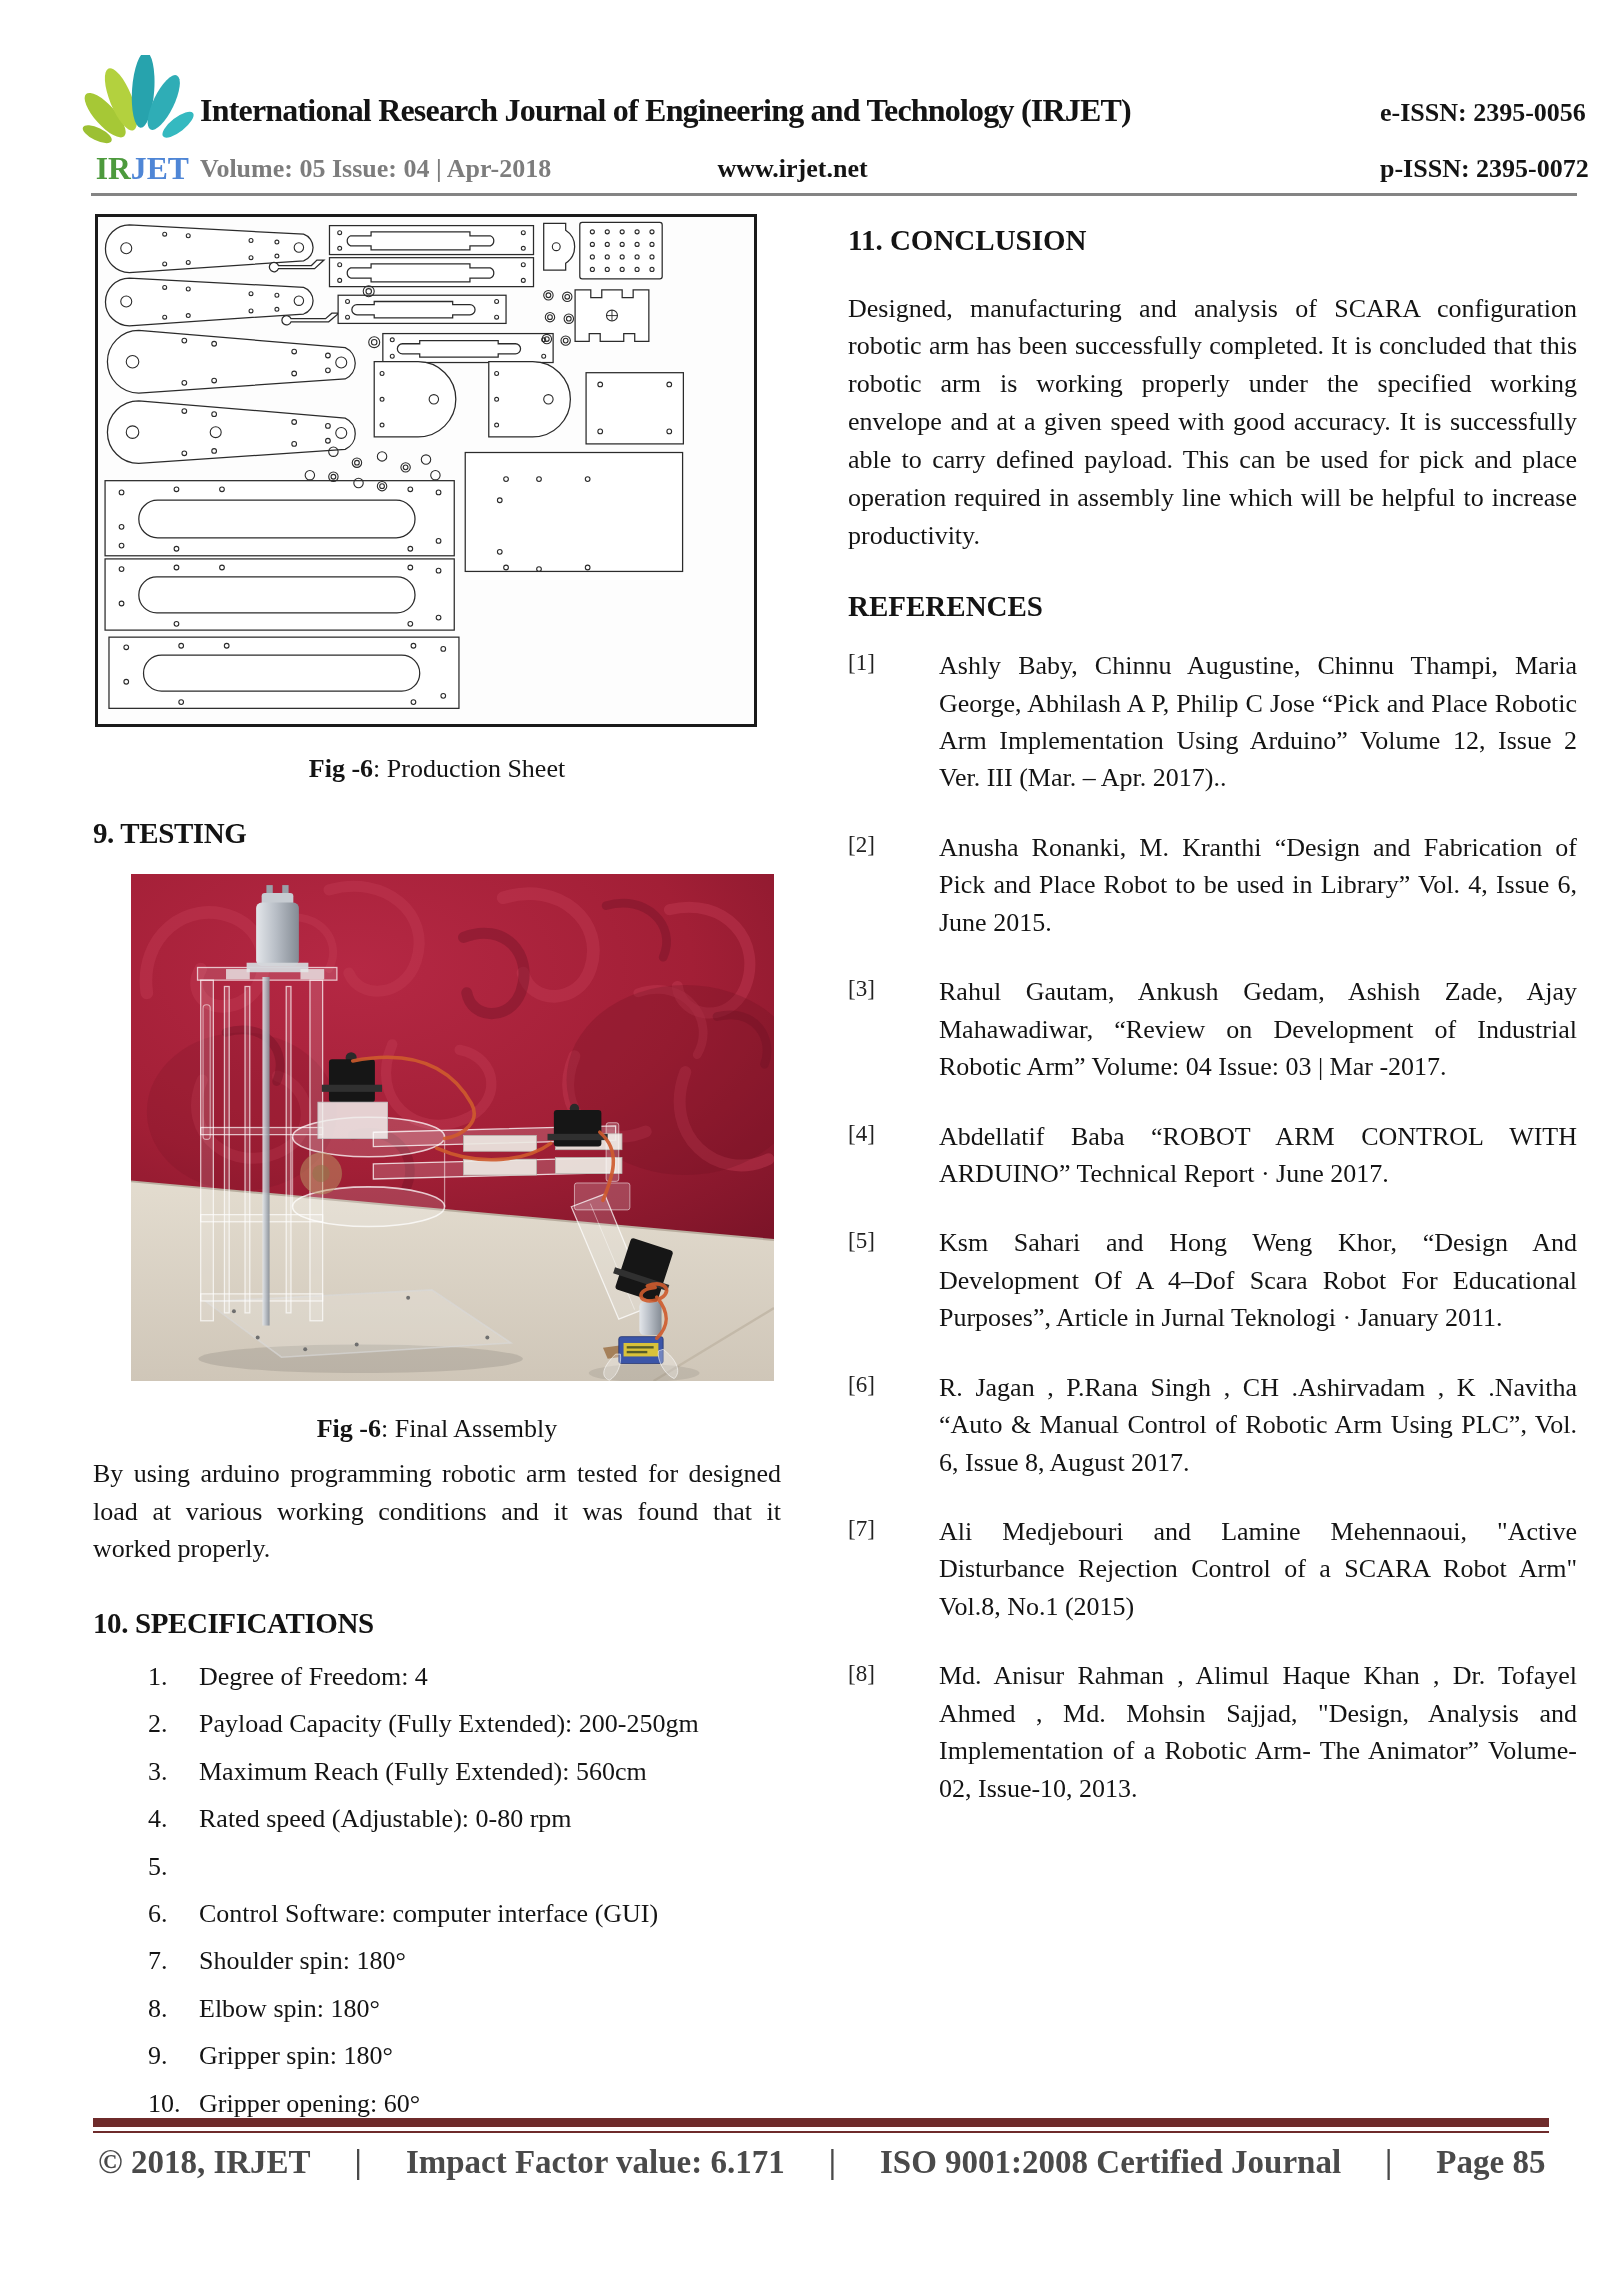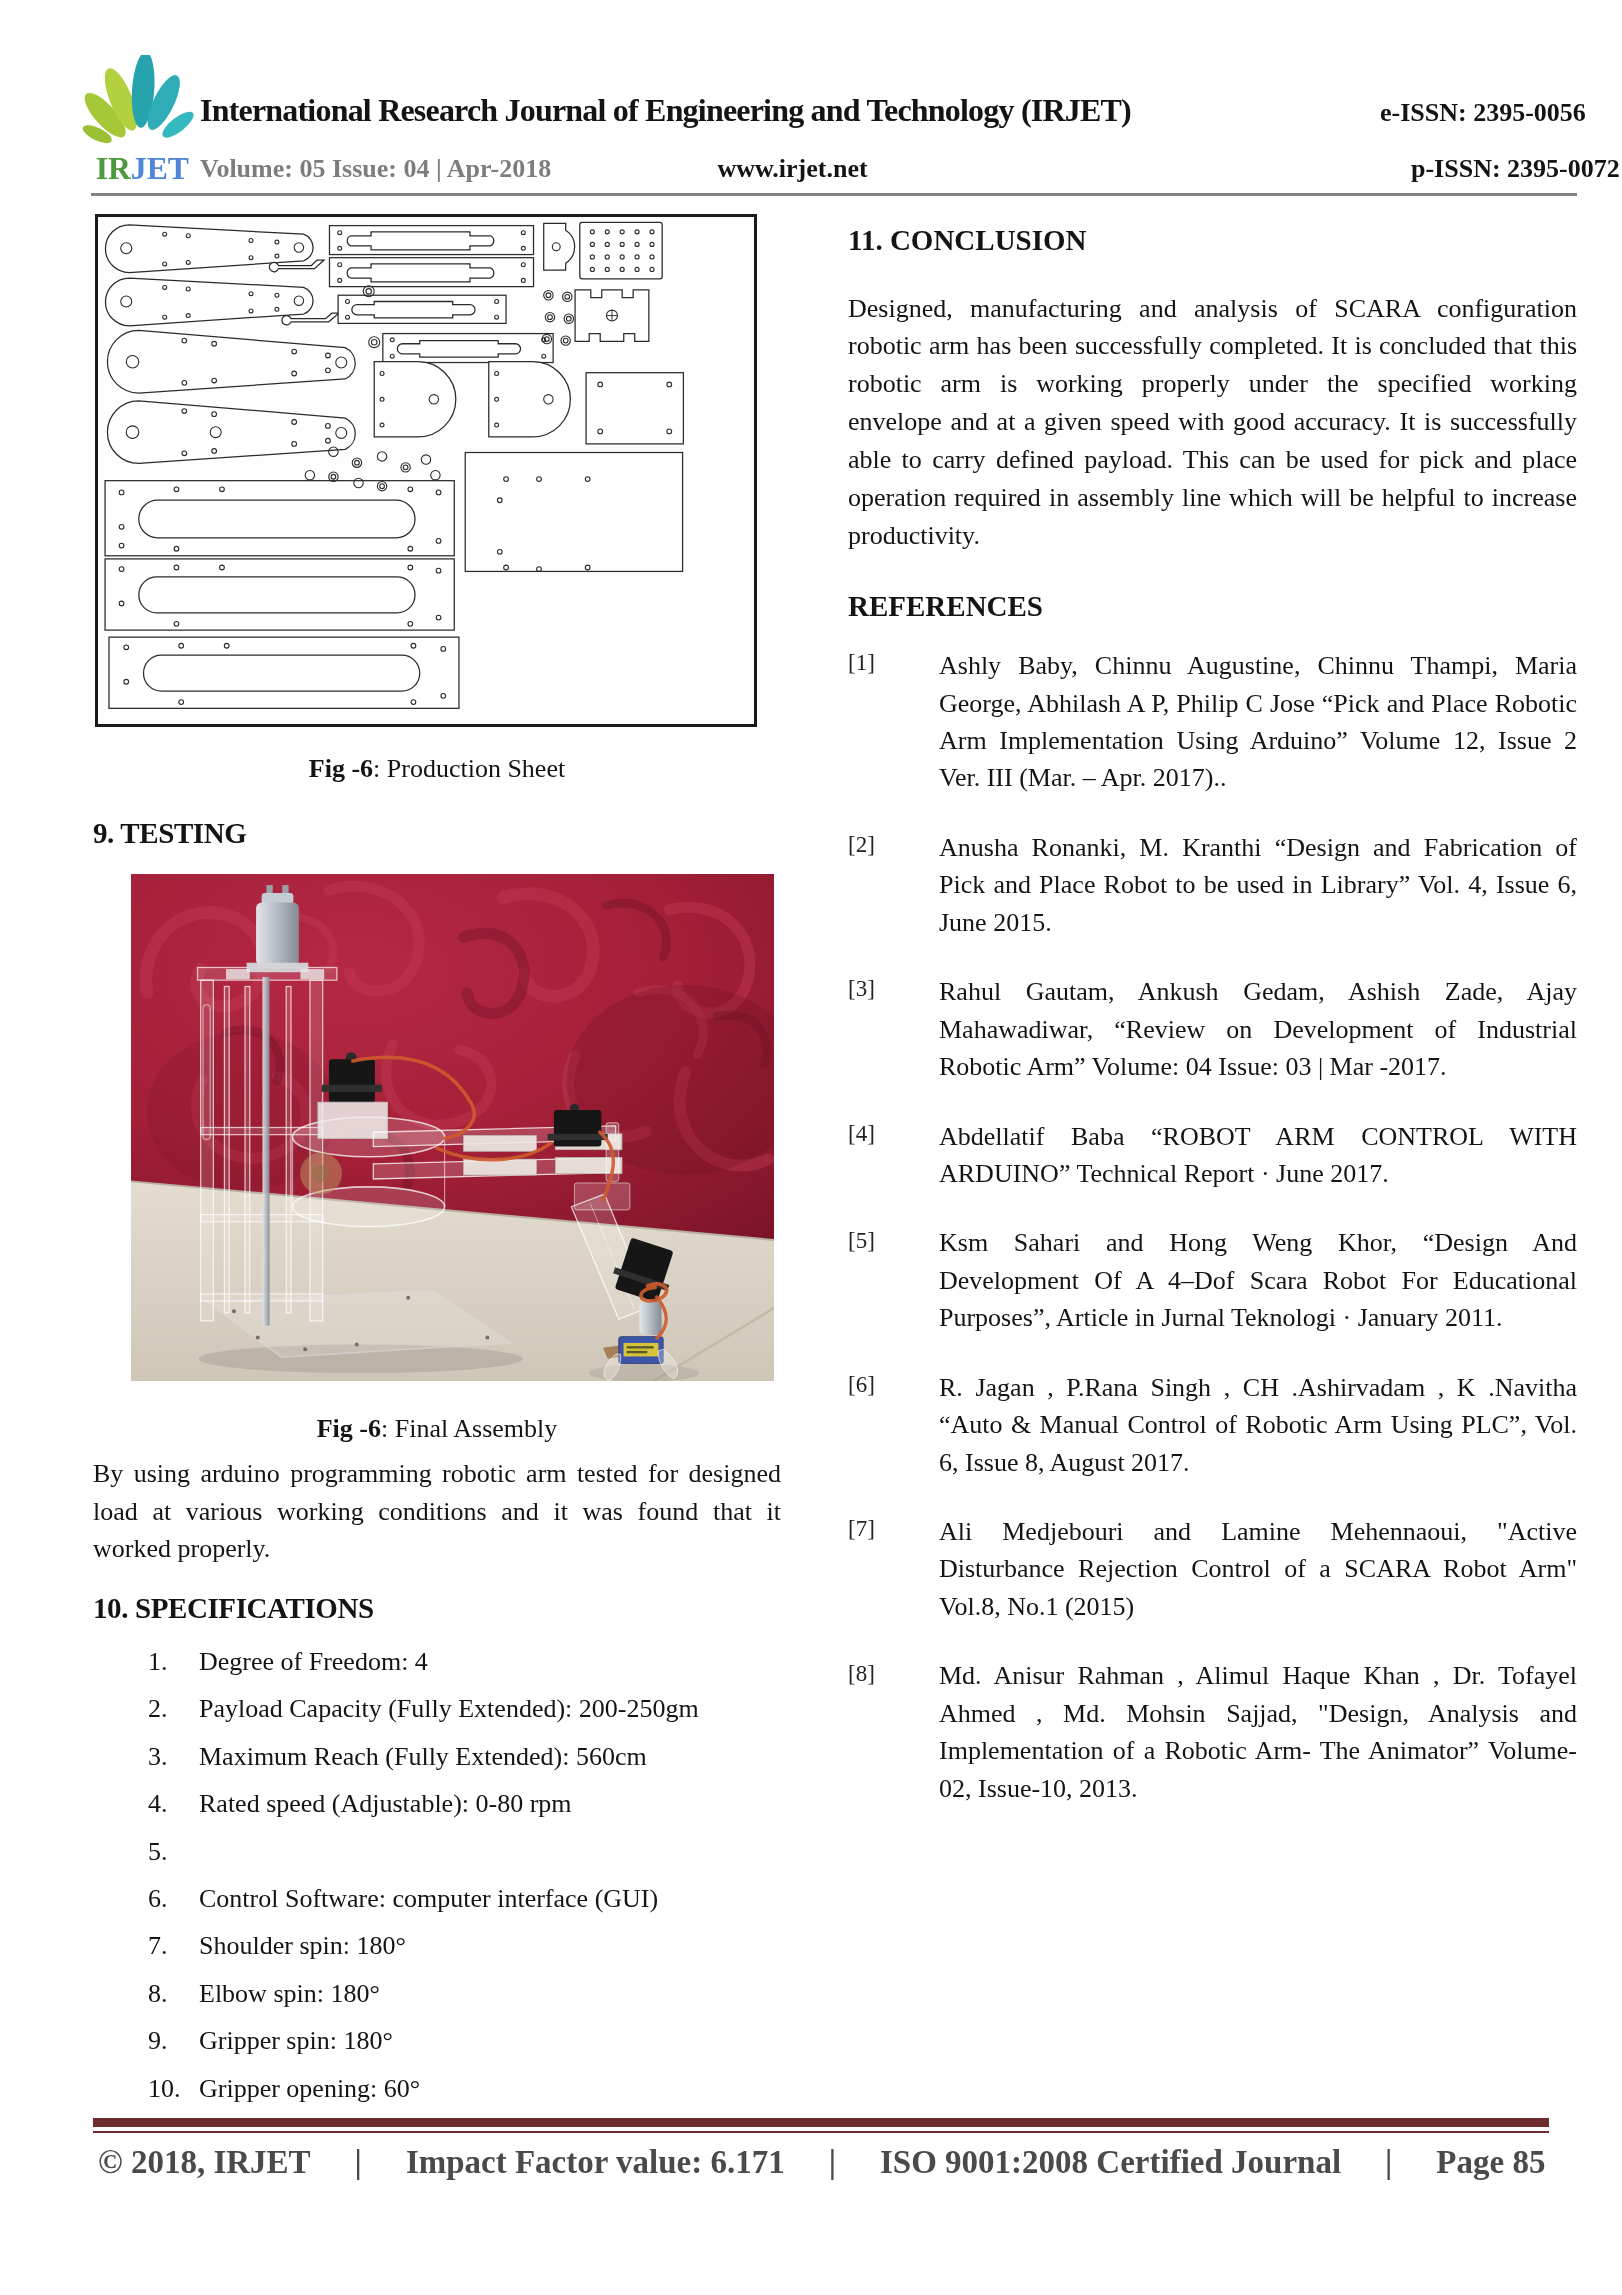--- a/index.html
+++ b/index.html
@@ -9,21 +9,21 @@
     margin:0 auto;overflow:hidden;
   }
   
   .logo{position:absolute;left:78px;top:55px;width:124px;height:133px;}
   .hdr-title{position:absolute;left:200px;top:92px;width:1141px;
     font-size:32px;font-weight:bold;letter-spacing:-0.8px;white-space:nowrap;}
   .hdr-eissn{position:absolute;left:1380px;top:98px;font-size:26px;font-weight:bold;}
   .hdr-volume{position:absolute;left:200px;top:154px;font-size:26px;font-weight:bold;color:#7d7d7d;}
   .hdr-site{position:absolute;left:658px;top:154px;width:269px;text-align:center;
     font-size:26px;font-weight:bold;}
-  .hdr-pissn{position:absolute;left:1411px;top:154px;font-size:26px;font-weight:bold;}
+  .hdr-pissn{position:absolute;left:1380px;top:154px;font-size:26px;font-weight:bold;}
   .hdr-rule{position:absolute;left:91px;top:193px;width:1486px;height:3.2px;background:#848484;}
   
   .col-left{position:absolute;left:93px;top:214px;width:688px;}
   .col-right{position:absolute;left:848px;top:214px;width:729px;}
   .fig-frame{margin-left:1.6px;width:656px;height:507px;border:3.2px solid #1a1a1a;background:#fdfdfd;}
   .fig-frame svg{display:block;width:100%;height:100%;}
   .caption{margin-top:27px;text-align:center;font-size:26px;}
   .caption b{font-weight:bold;}
   .sec-heading{margin-top:33px;font-size:29px;font-weight:bold;letter-spacing:-0.4px;}
   .photo{margin-top:24px;margin-left:38px;width:643px;height:507px;}
@@ -422,21 +422,21 @@
           <path d="M 652 520 c 26 -10 34 12 10 18 c -22 5 -26 -14 0 -16"></path>
           <path d="M 664 534 C 682 556 678 572 664 586"></path>
         </g>
       </svg>
     </div>
 
     <div class="caption2"><b>Fig -6</b><span>: Final Assembly</span></div>
 
     <div class="para">By using arduino programming robotic arm tested for designed load at various working conditions and it was found that it worked properly.</div>
 
-    <div class="sec-heading" style="margin-top:24px;">10. SPECIFICATIONS</div>
+    <div class="sec-heading" style="margin-top:39px;">10. SPECIFICATIONS</div>
 
     <div class="spec-list">
       <div class="spec-item">
           <span class="spec-num">1.</span>
           <span class="spec-txt">Degree of Freedom: 4</span>
         </div>
       <div class="spec-item">
           <span class="spec-num">2.</span>
           <span class="spec-txt">Payload Capacity (Fully Extended): 200-250gm</span>
         </div>

